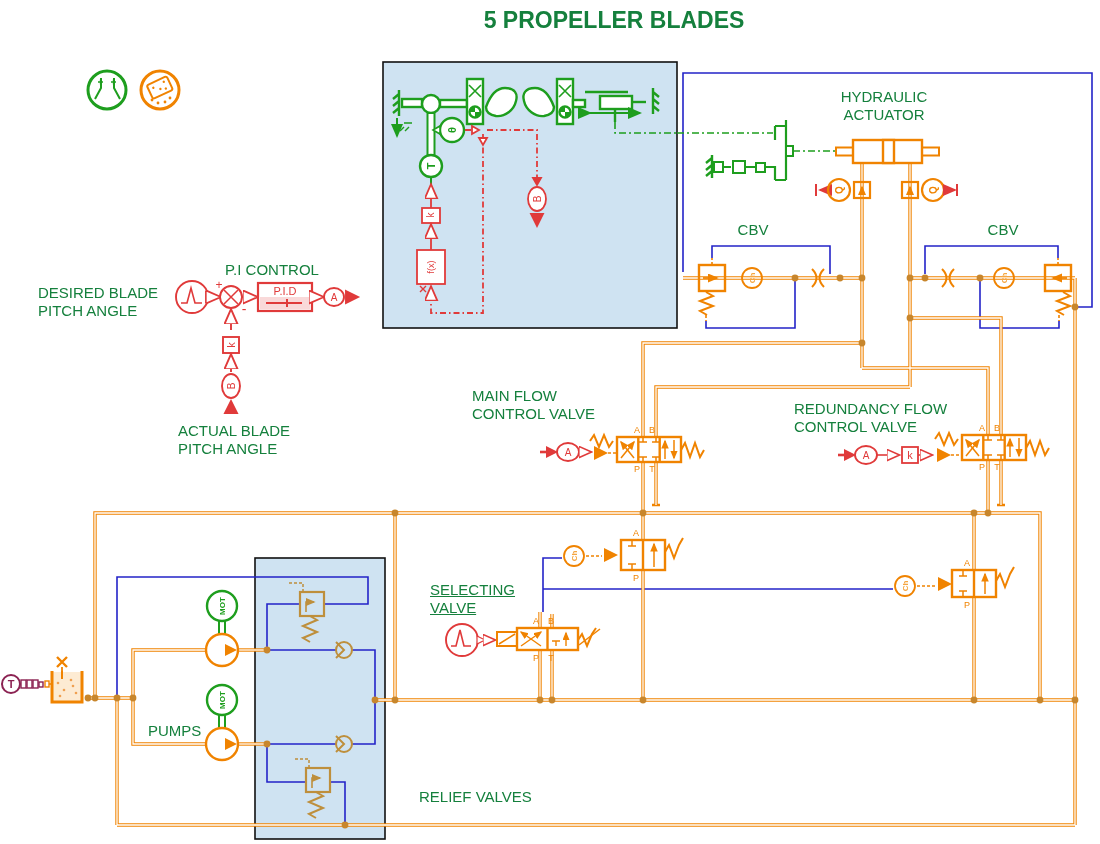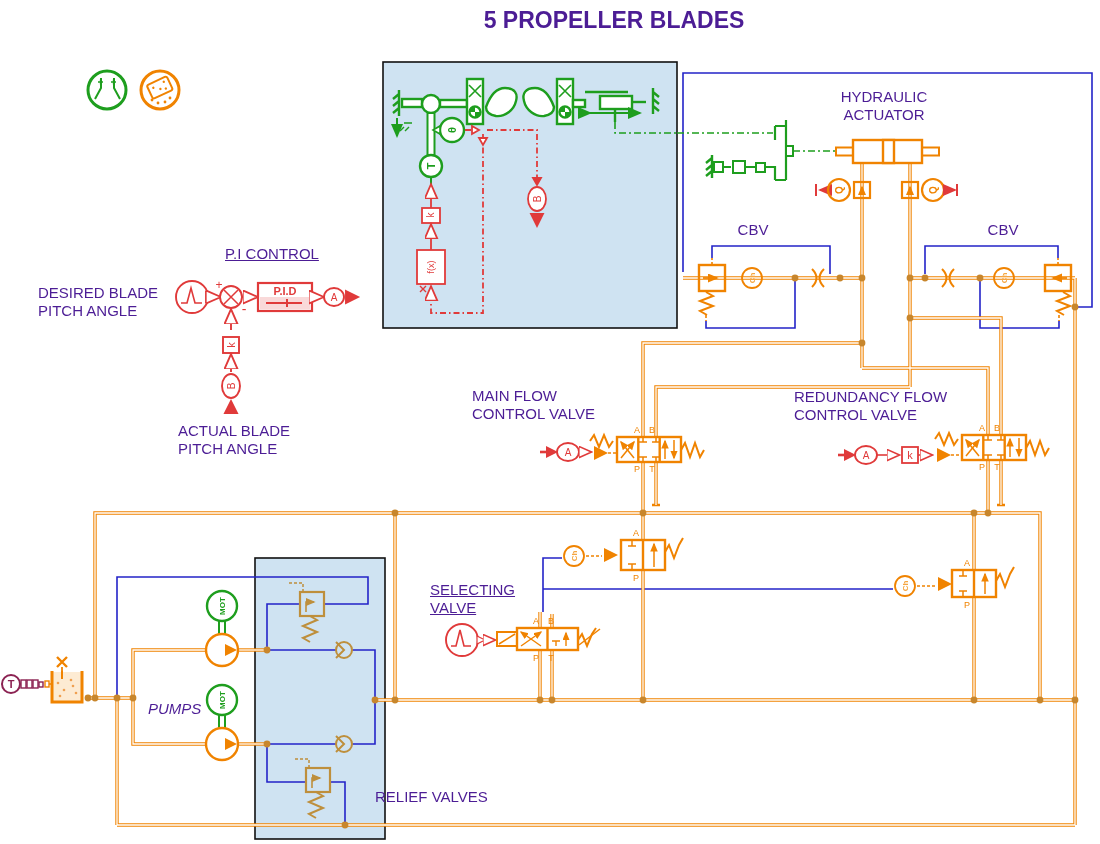--- a/index.html
+++ b/index.html
@@ -1,19 +1,19 @@
 <!DOCTYPE html>
 <html><head>
 <meta charset="utf-8">
 <style>
   html,body{margin:0;padding:0;background:#fff;}
   #stage{position:relative;width:1100px;height:844px;background:#fff;overflow:hidden;
          font-family:"Liberation Sans",sans-serif;}
   svg{position:absolute;left:0;top:0;}
-  .lbl{position:absolute;font:500 15px/1.22 "Liberation Sans",sans-serif;color:#4c1d95;
+  .lbl{position:absolute;font:500 15px/1.22 "Liberation Sans",sans-serif;color:#15803d;
        white-space:pre-line;}
   .ttl{font:700 23px/1.1 "Liberation Sans",sans-serif;}
   .center{transform:translateX(-50%);text-align:center;}
   .glyph{position:absolute;white-space:pre;font-family:"Liberation Sans",sans-serif;}
   .dbl{stroke:#F08300;stroke-width:3.4;fill:none;}
   .dblw{stroke:#fff;stroke-width:1.3;fill:none;}
   .blu{stroke:#2323C8;stroke-width:1.6;fill:none;}
   .grn{stroke:#1E9E1E;fill:none;}
   .red{stroke:#E03A3A;fill:none;}
   .org{stroke:#F08300;fill:none;}
@@ -451,36 +451,36 @@
     <circle cx="1075" cy="307" r="3.4"></circle>
         <circle cx="1075" cy="700" r="3.4"></circle>
   </g>
 </svg>
 
 <div class="lbl ttl center" style="left:614px;top:8px;">5 PROPELLER BLADES</div>
 <div class="lbl center" style="left:884px;top:88px;">HYDRAULIC
 ACTUATOR</div>
 <div class="lbl center" style="left:753px;top:221px;">CBV</div>
 <div class="lbl center" style="left:1003px;top:221px;">CBV</div>
-<div class="lbl" style="left:225px;top:245px;text-decoration:underline;">P.I CONTROL</div>
+<div class="lbl" style="left:225px;top:261px;">P.I CONTROL</div>
 <div class="lbl" style="left:38px;top:284px;">DESIRED BLADE
 PITCH ANGLE</div>
 <div class="lbl" style="left:178px;top:422px;">ACTUAL BLADE
 PITCH ANGLE</div>
 <div class="lbl" style="left:472px;top:387px;">MAIN FLOW
 CONTROL VALVE</div>
-<div class="lbl" style="left:794px;top:388px;">REDUNDANCY FLOW
+<div class="lbl" style="left:794px;top:400px;">REDUNDANCY FLOW
 CONTROL VALVE</div>
 <div class="lbl" style="left:430px;top:581px;text-decoration:underline;">SELECTING
 VALVE</div>
-<div class="lbl" style="left:148px;top:700px;font-style:italic;">PUMPS</div>
-<div class="lbl" style="left:375px;top:788px;">RELIEF VALVES</div>
+<div class="lbl" style="left:148px;top:722px;">PUMPS</div>
+<div class="lbl" style="left:419px;top:788px;">RELIEF VALVES</div>
 
 <div id="glyph-layer">
-      <div class="glyph" style="left: 285px; top: 291px; font-size: 11px; color: rgb(224, 58, 58); font-weight: 700; transform: translate(-50%, -50%) rotate(0deg);">P.I.D</div>
+      <div class="glyph" style="left: 285px; top: 291px; font-size: 11px; color: rgb(224, 58, 58); font-weight: 400; transform: translate(-50%, -50%) rotate(0deg);">P.I.D</div>
       <div class="glyph" style="left: 219px; top: 285px; font-size: 12px; color: rgb(224, 58, 58); font-weight: 400; transform: translate(-50%, -50%) rotate(0deg);">+</div>
       <div class="glyph" style="left: 244px; top: 309px; font-size: 14px; color: rgb(224, 58, 58); font-weight: 400; transform: translate(-50%, -50%) rotate(0deg);">-</div>
       <div class="glyph" style="left: 231px; top: 345px; font-size: 11px; color: rgb(224, 58, 58); font-weight: 400; transform: translate(-50%, -50%) rotate(-90deg);">k</div>
       <div class="glyph" style="left: 231px; top: 386px; font-size: 10px; color: rgb(224, 58, 58); font-weight: 400; transform: translate(-50%, -50%) rotate(-90deg);">B</div>
       <div class="glyph" style="left: 334px; top: 297px; font-size: 10px; color: rgb(224, 58, 58); font-weight: 400; transform: translate(-50%, -50%) rotate(0deg);">A</div>
       <div class="glyph" style="left: 568px; top: 452px; font-size: 10px; color: rgb(224, 58, 58); font-weight: 400; transform: translate(-50%, -50%) rotate(0deg);">A</div>
       <div class="glyph" style="left: 866px; top: 455px; font-size: 10px; color: rgb(224, 58, 58); font-weight: 400; transform: translate(-50%, -50%) rotate(0deg);">A</div>
       <div class="glyph" style="left: 910px; top: 455px; font-size: 11px; color: rgb(224, 58, 58); font-weight: 400; transform: translate(-50%, -50%) rotate(0deg);">k</div>
       <div class="glyph" style="left: 452px; top: 130px; font-size: 11px; color: rgb(30, 158, 30); font-weight: 700; transform: translate(-50%, -50%) rotate(-90deg);">θ</div>
       <div class="glyph" style="left: 431px; top: 166px; font-size: 11px; color: rgb(30, 158, 30); font-weight: 700; transform: translate(-50%, -50%) rotate(-90deg);">T</div>

